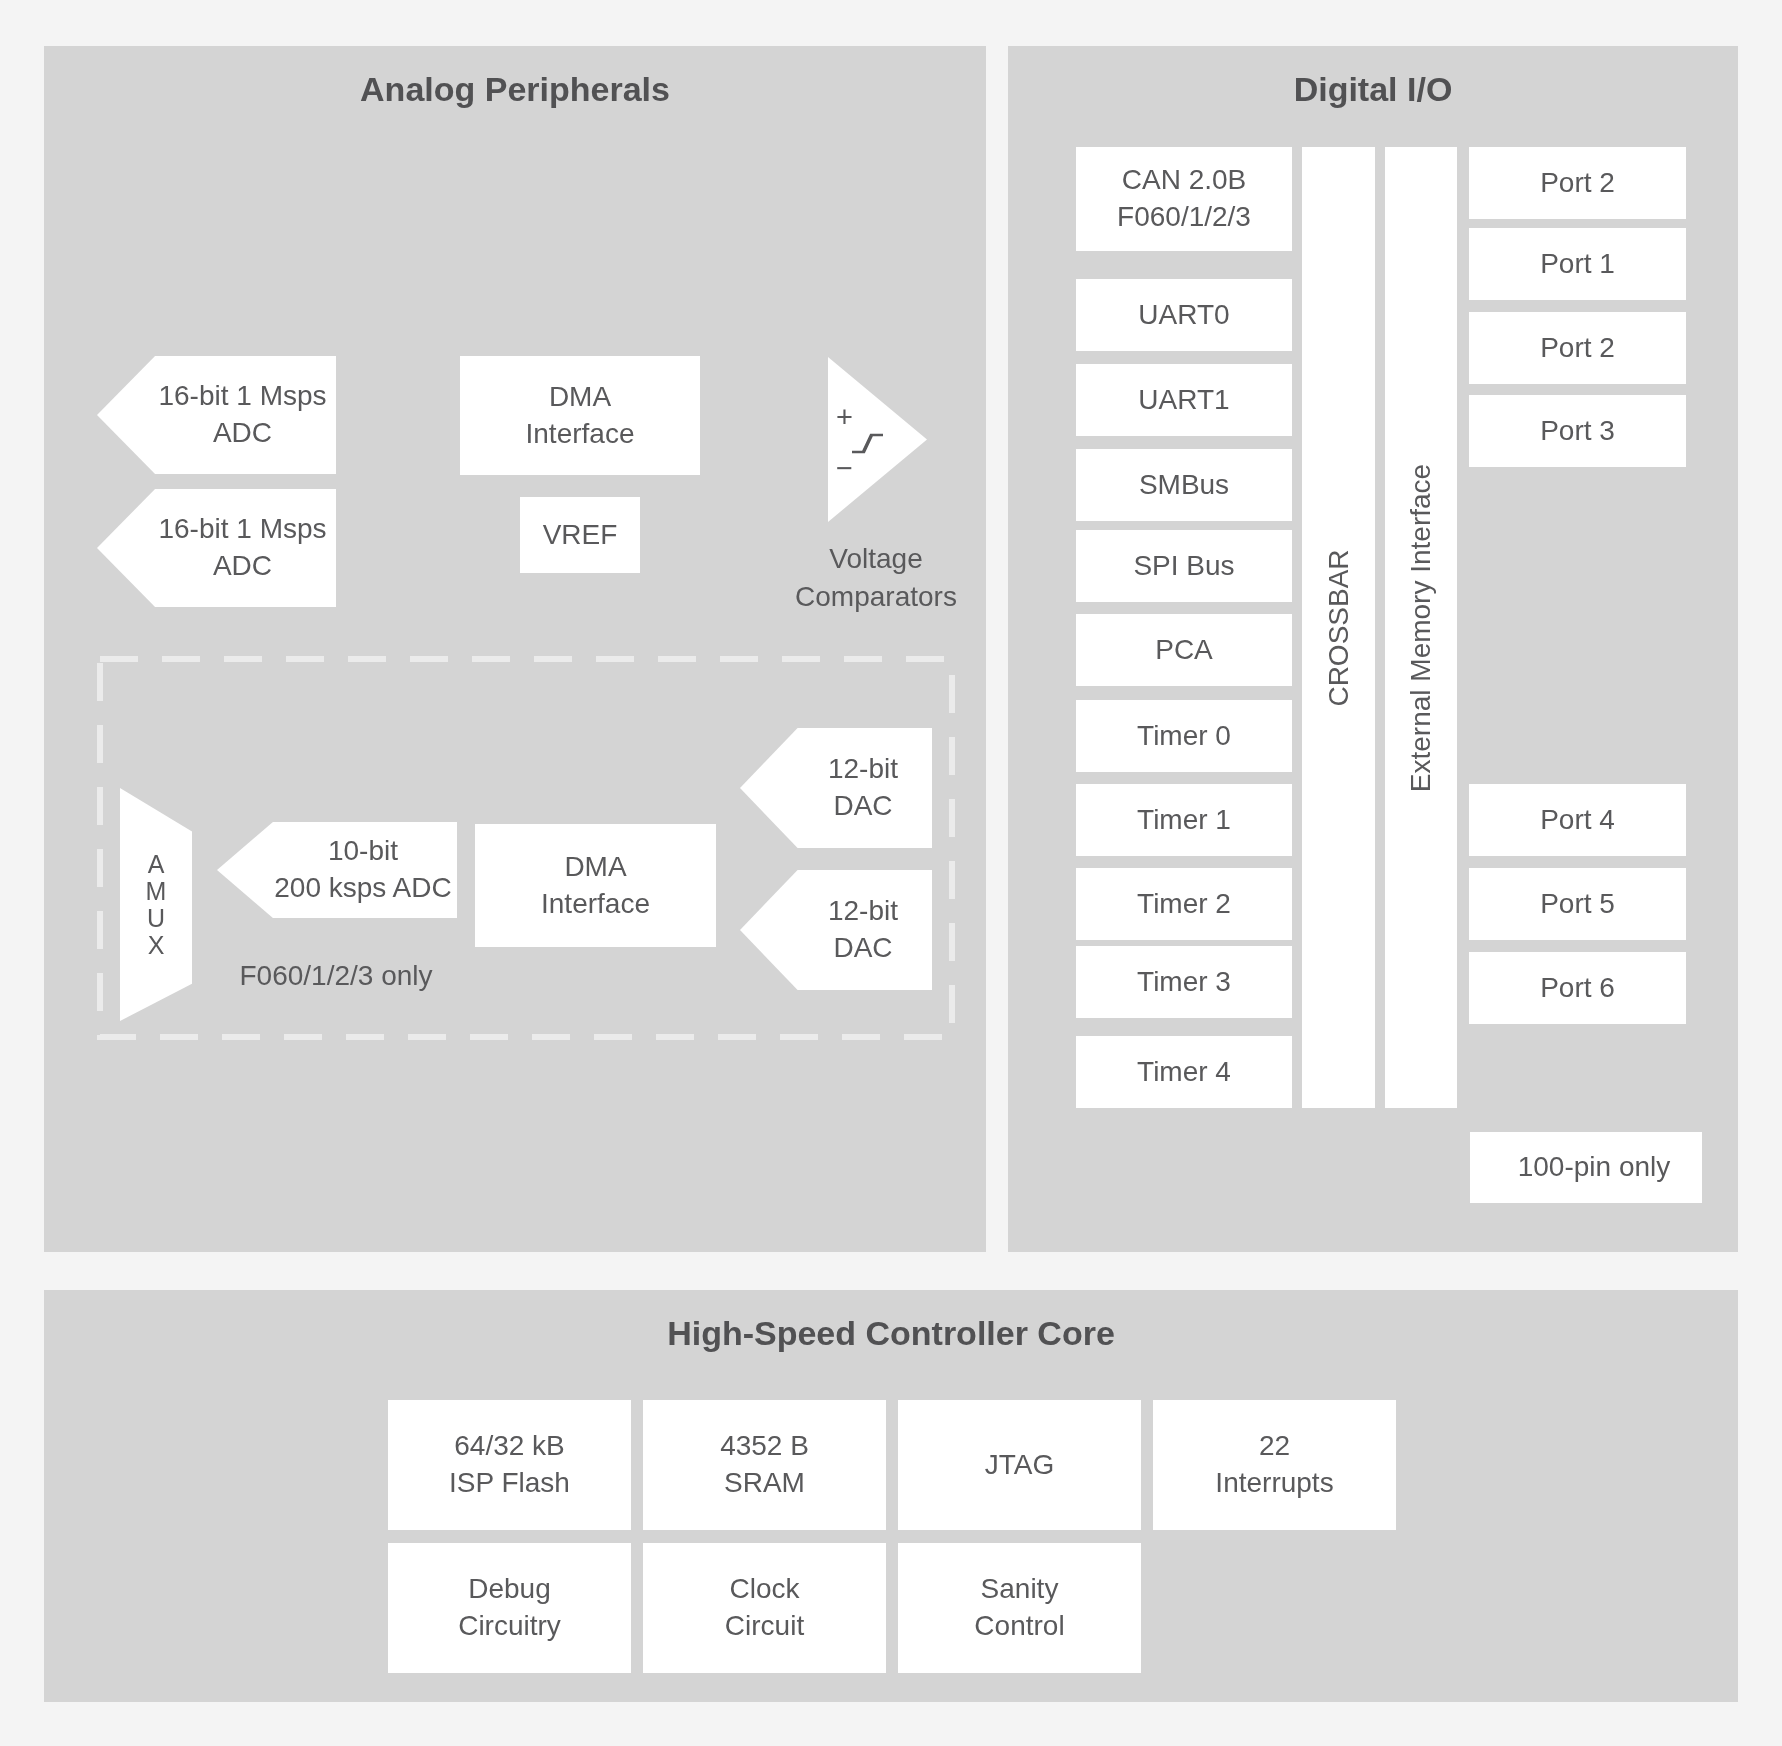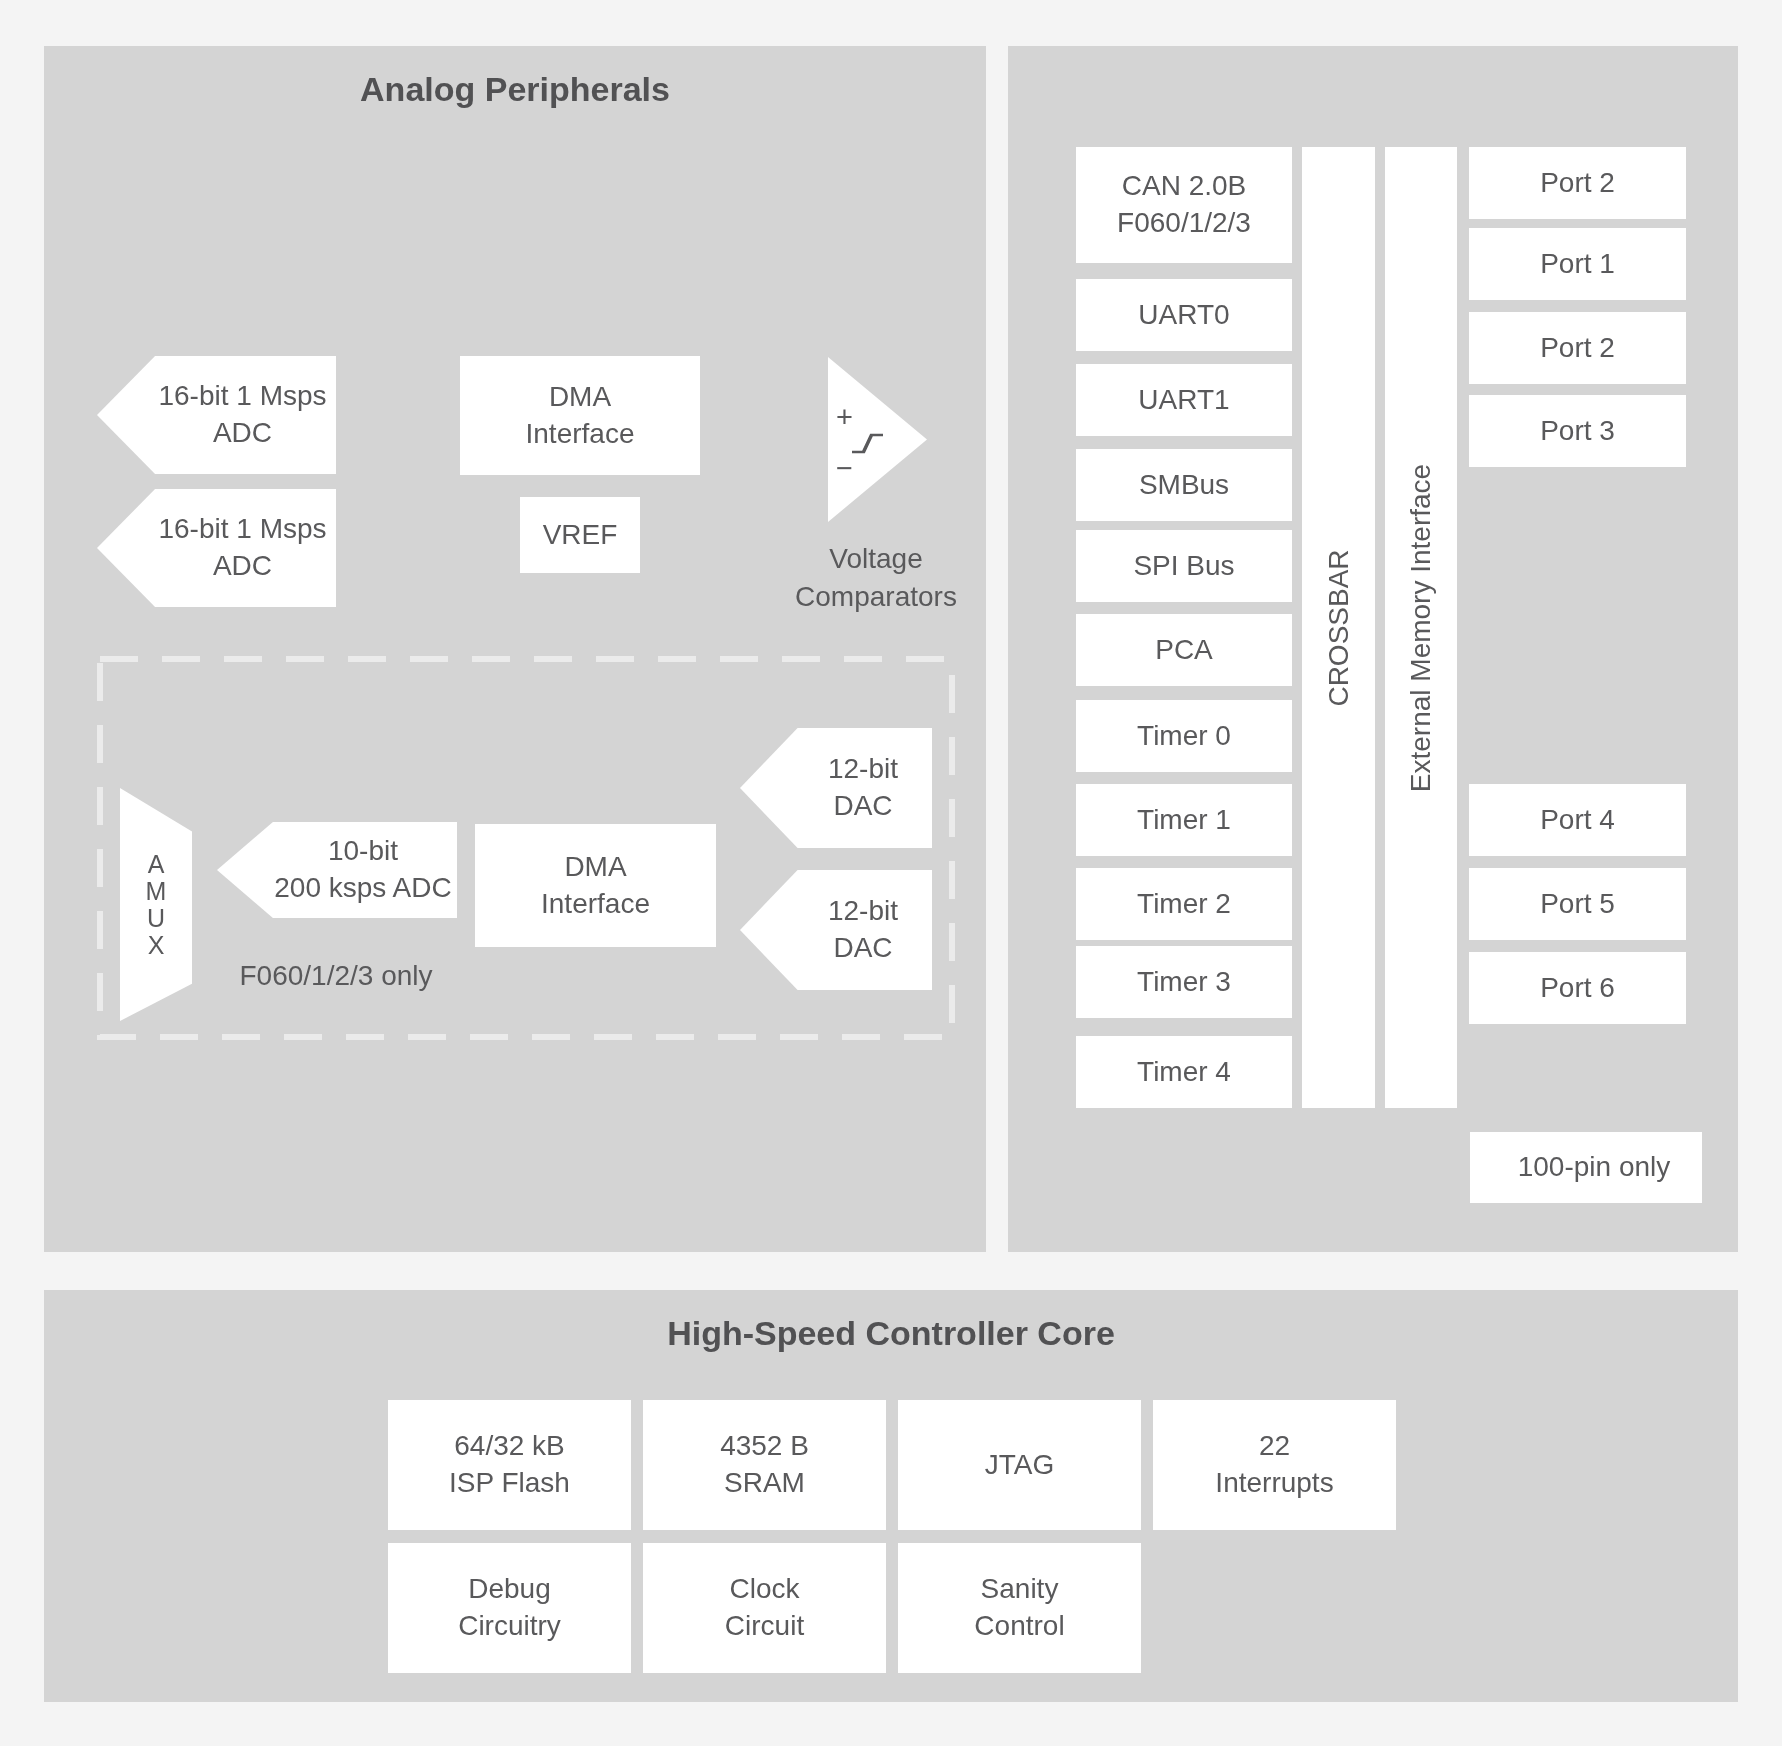--- a/index.html
+++ b/index.html
@@ -40,21 +40,21 @@
   #dma-bottom{left:431px;top:778px;width:241px;height:123px;}
   #dac-a{left:696px;top:682px;width:192px;height:120px;
          clip-path:polygon(0 50%,30% 0,100% 0,100% 100%,30% 100%);}
   #dac-b{left:696px;top:824px;width:192px;height:120px;
          clip-path:polygon(0 50%,30% 0,100% 0,100% 100%,30% 100%);}
   #dac-a .lbl,#dac-b .lbl{padding-left:54px;}
   #f060-note{position:absolute;left:92px;top:914px;width:400px;text-align:center;font-size:28px;}
   
   #digital{left:1008px;top:46px;width:730px;height:1206px;}
   .mod{left:68px;width:216px;height:72px;}
-  #mod-0{top:101px;height:116px;}
+  #mod-0{top:101px;height:104px;}
   #mod-1{top:233px;} #mod-2{top:318px;} #mod-3{top:403px;} #mod-4{top:484px;}
   #mod-5{top:568px;} #mod-6{top:654px;} #mod-7{top:738px;} #mod-8{top:822px;}
   #mod-9{top:900px;} #mod-10{top:990px;}
   .vbar{position:absolute;top:101px;height:961px;background:var(--box_bg);
         display:flex;align-items:center;justify-content:center;}
   #crossbar{left:294px;width:73px;}
   #emi{left:377px;width:72px;}
   .vbar span{transform:rotate(-90deg);white-space:nowrap;font-size:28px;color:var(--ink);}
   .port{left:461px;width:217px;height:72px;}
   #pu-0{top:101px;} #pu-1{top:182px;} #pu-2{top:266px;} #pu-3{top:349px;}
@@ -125,20 +125,21 @@
 DAC</span>
     </div>
     <div class="shape" id="dac-b">
       <span class="lbl">12-bit
 DAC</span>
     </div>
     <div id="f060-note">F060/1/2/3 only</div>
   </div>
 
   <div class="panel" id="digital">
+    <div class="panel-title">Digital I/O</div>
 
     <div class="box mod" id="mod-0">
       <span class="lbl">CAN 2.0B
 F060/1/2/3</span>
       </div>
     <div class="box mod" id="mod-1">
       <span class="lbl">UART0</span>
       </div>
     <div class="box mod" id="mod-2">
       <span class="lbl">UART1</span>

